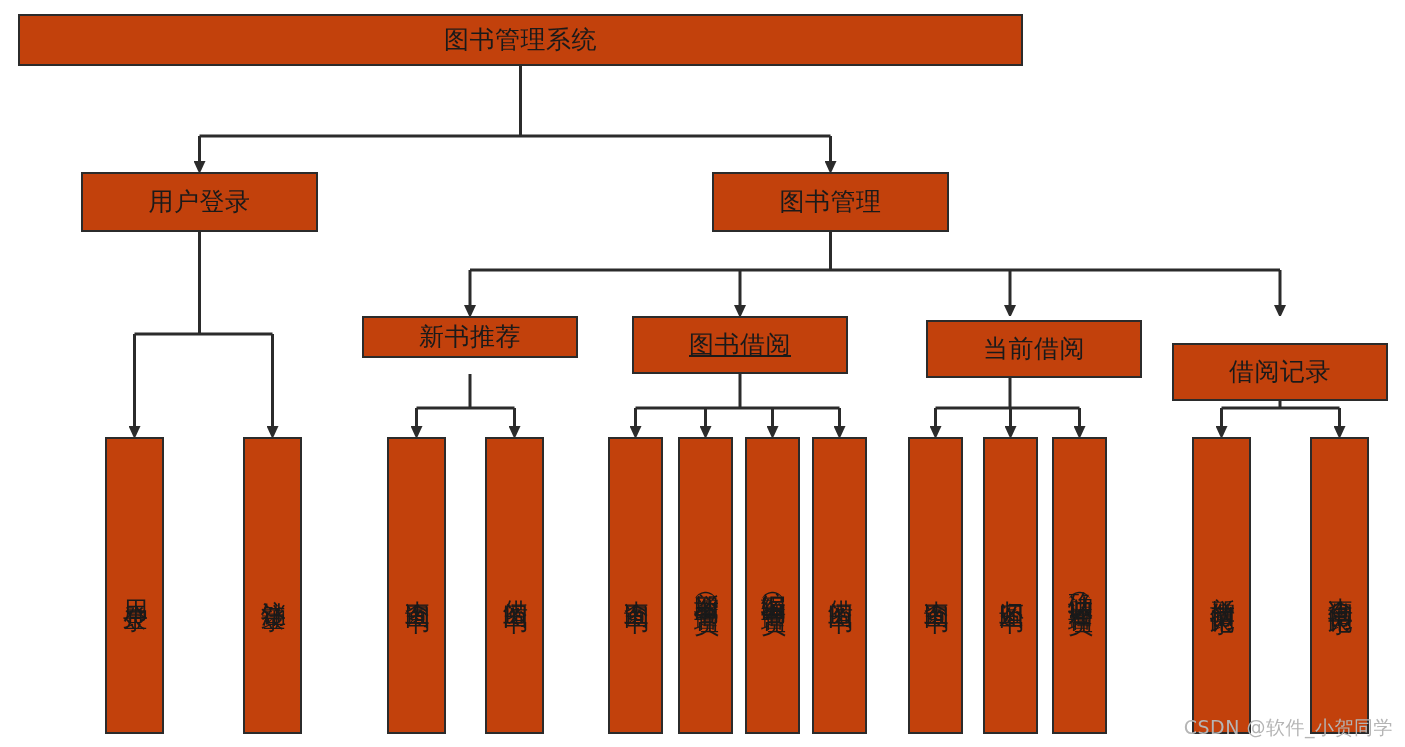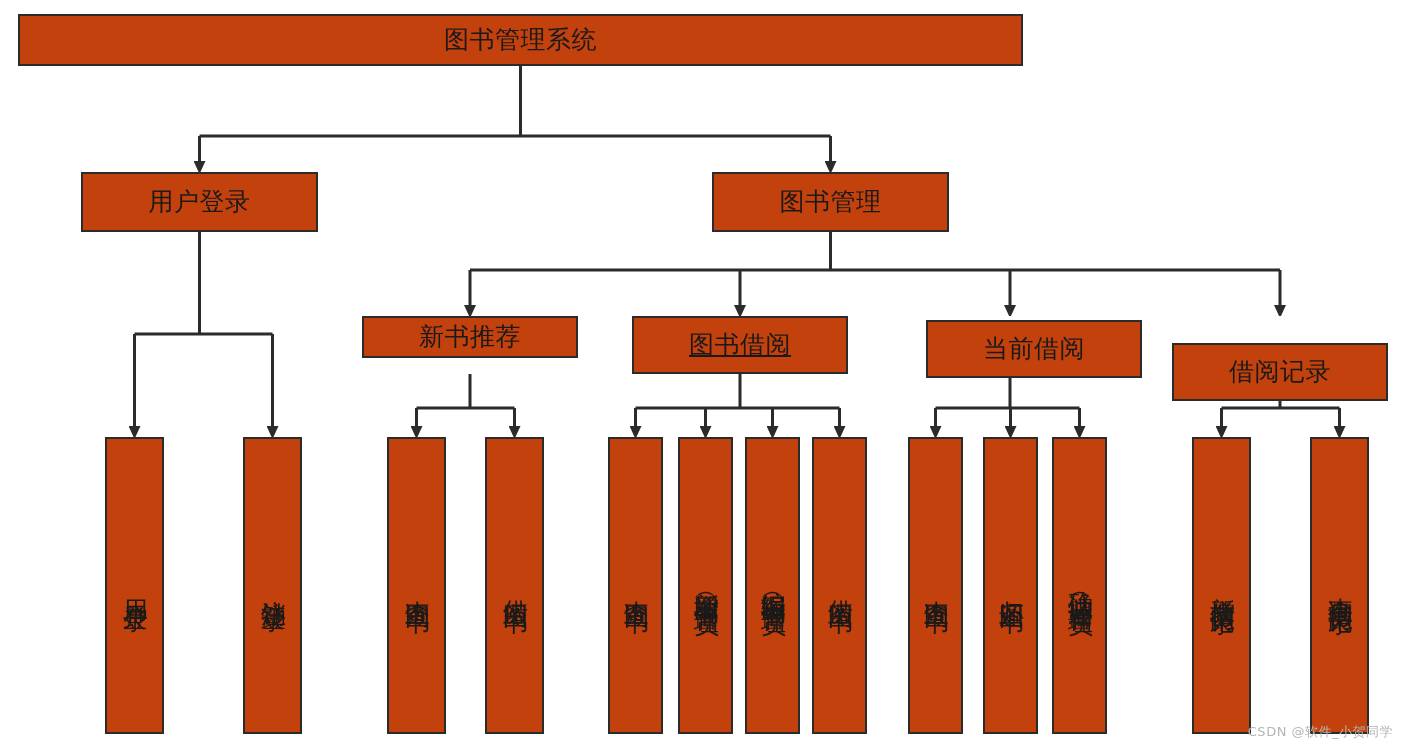--- a/index.html
+++ b/index.html
@@ -52,21 +52,21 @@
     display: block;
   }
   .hlabel {
     white-space: nowrap;
     display: block;
   }
   #watermark {
     position: absolute;
     right: 12px;
     bottom: 6px;
-    font-size: 13px;
+    font-size: 19px;
     color: #b5b5b5;
     letter-spacing: 0.5px;
     white-space: nowrap;
     user-select: none;
   }
 </style>
 </head>
 <body>
 
 <div id="canvas">

